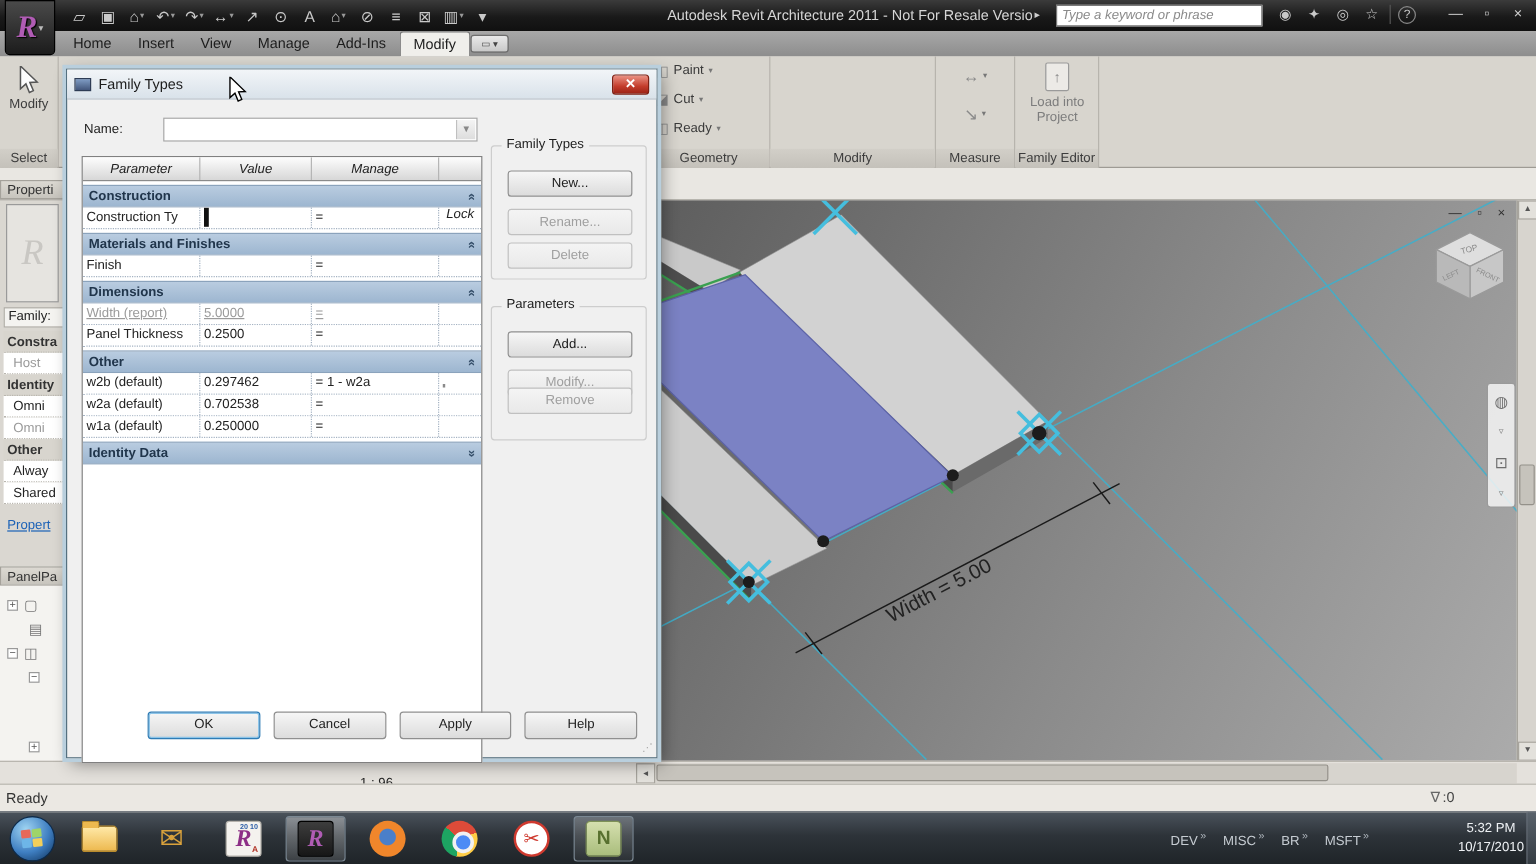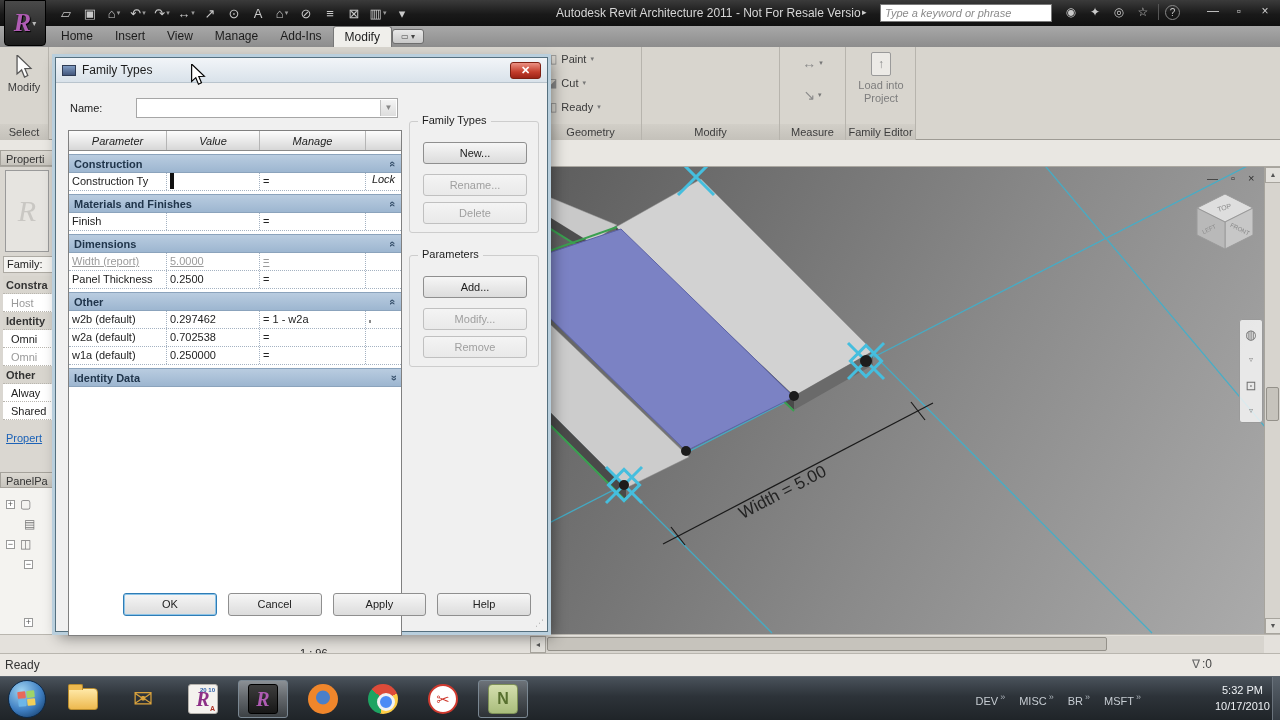--- a/index.html
+++ b/index.html
@@ -719,21 +719,21 @@
           <div class="btn disabled" style="top: 52px;"><span>Rename...</span></div>
           <div class="btn disabled" style="top: 80px;"><span>Delete</span></div>
         </div>
     </div>
     <div class="grpbox" id="grp-par">
       <span class="glabel">Parameters</span>
       <div>
 
       <div class="btn" style="top: 20px;"><span>Add...</span></div>
           <div class="btn disabled" style="top: 52px;"><span>Modify...</span></div>
-          <div class="btn disabled" style="top: 80px;"><span>Remove</span></div>
+          <div class="btn disabled" style="top: 67px;"><span>Remove</span></div>
         </div>
     </div>
 
     <div id="dlg-footer">
 
     <div class="fbtn default"><span>OK</span></div>
         <div class="fbtn"><span>Cancel</span></div>
         <div class="fbtn"><span>Apply</span></div>
         <div class="fbtn"><span>Help</span></div>
       </div>

